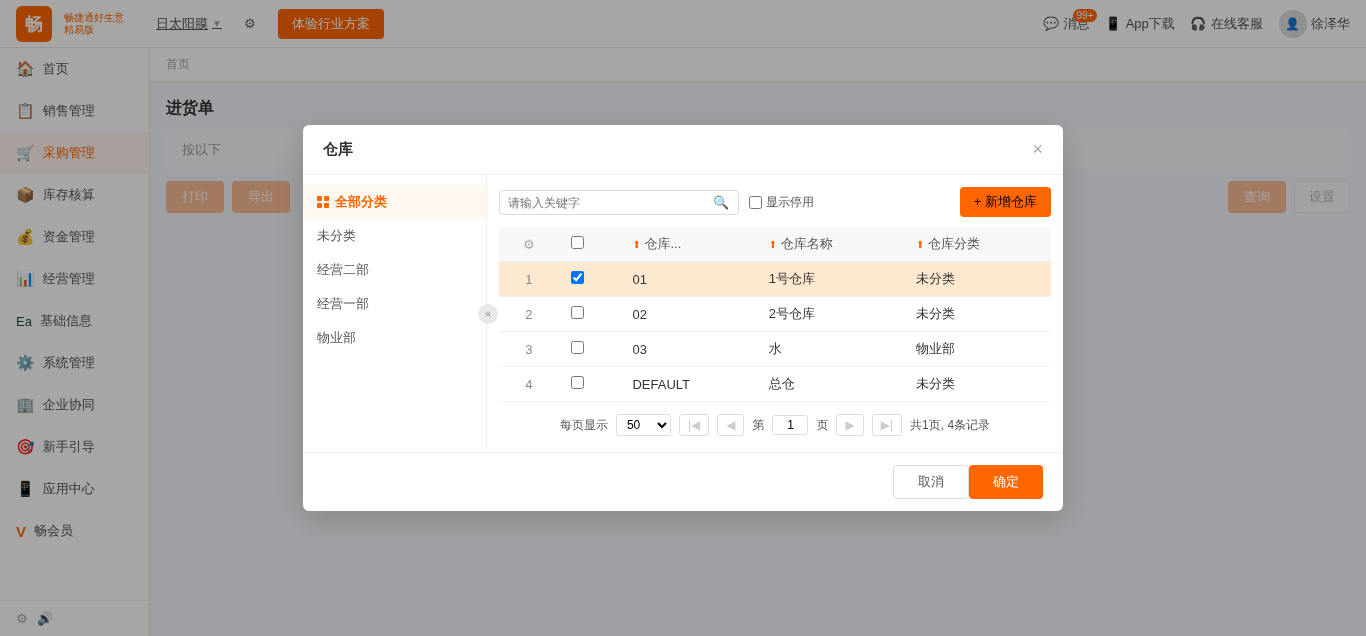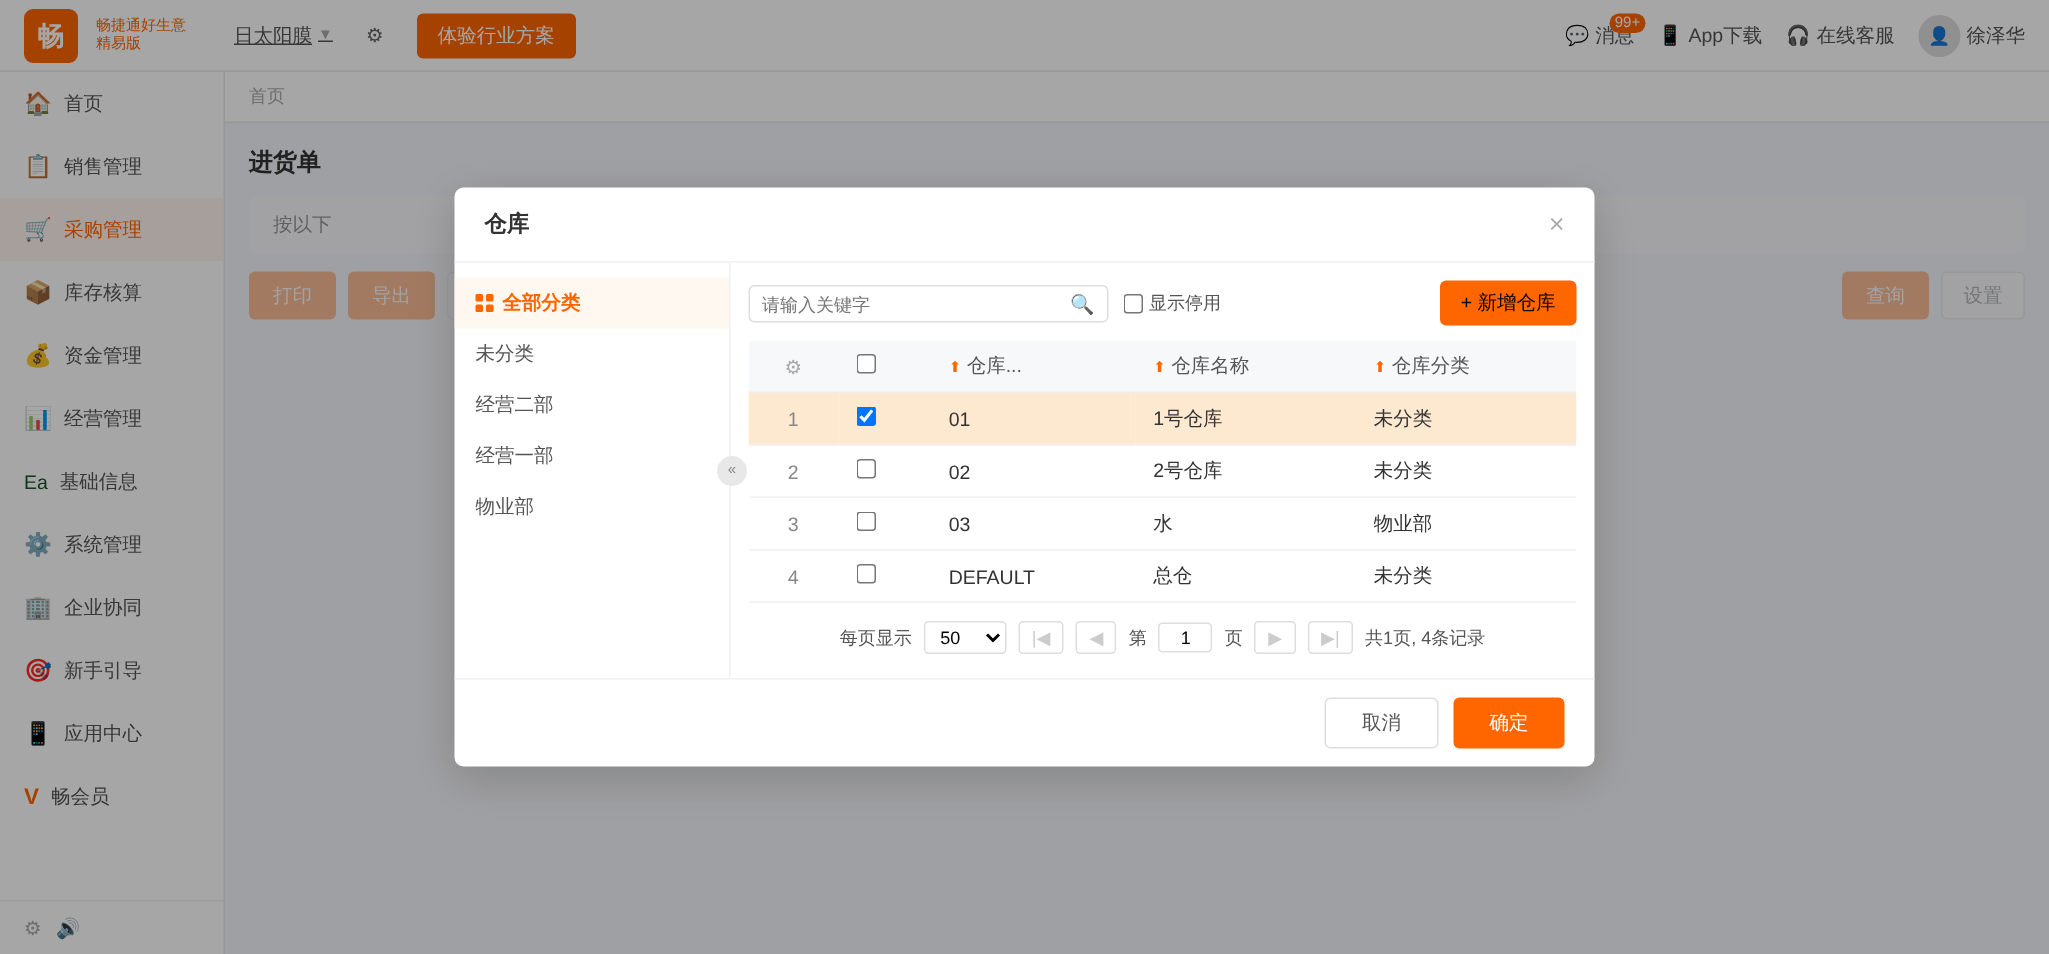--- a/index.html
+++ b/index.html
@@ -300,21 +300,21 @@
       border: 1px solid #ddd;
       border-radius: 3px;
       padding: 2px 6px;
       font-size: 12px;
       background: #fff;
       cursor: pointer;
     }
 
     
     .modal-footer {
-      display: flex; justify-content: flex-end; gap: 10px;
+      display: flex; justify-content: flex-end; 
       padding: 12px 20px;
       border-top: 1px solid #f0f0f0;
     }
     .btn-cancel {
       background: #fff;
       color: #555;
       border: 1px solid #ddd;
       padding: 7px 24px;
       border-radius: 4px;
       cursor: pointer;

